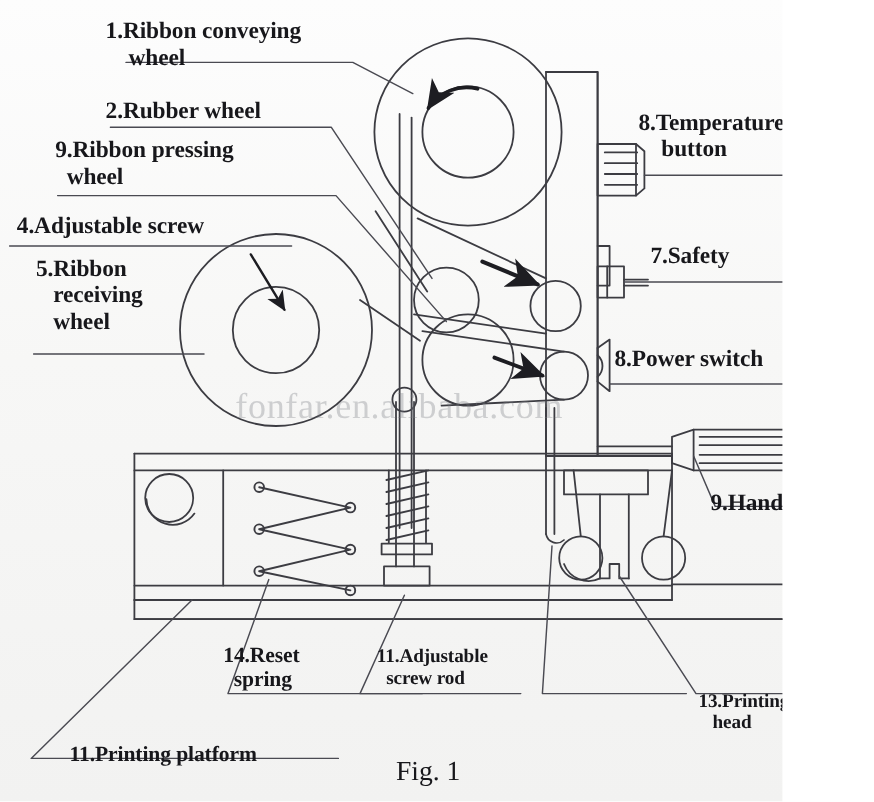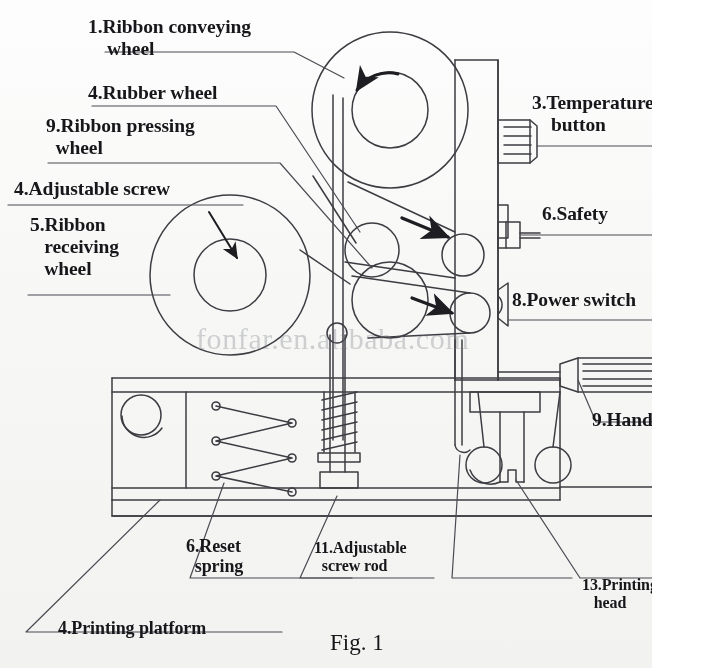--- a/index.html
+++ b/index.html
@@ -234,49 +234,49 @@
 
         <path d="M160,500 L26,632 L282,632"></path>
       </g>
 
     </g>
   </svg>
 
   <div class="lbl sz-lg" style="left:88px;  top:16px;">1.Ribbon conveying
     wheel</div>
 
-  <div class="lbl sz-lg" style="left:88px;  top:82px;">4.Rubber wheel</div>
+  <div class="lbl sz-lg" style="left:88px;  top:82px;">2.Rubber wheel</div>
 
   <div class="lbl sz-lg" style="left:46px;  top:115px;">9.Ribbon pressing
   wheel</div>
 
   <div class="lbl sz-lg" style="left:14px;  top:178px;">4.Adjustable screw</div>
 
   <div class="lbl sz-lg" style="left:30px;  top:214px;">5.Ribbon
    receiving
    wheel</div>
 
-  <div class="lbl sz-lg" style="left:532px; top:92px;">3.Temperature
+  <div class="lbl sz-lg" style="left:532px; top:92px;">8.Temperature
     button</div>
 
-  <div class="lbl sz-lg" style="left:542px; top:203px;">6.Safety</div>
+  <div class="lbl sz-lg" style="left:542px; top:203px;">7.Safety</div>
 
   <div class="lbl sz-lg" style="left:512px; top:289px;">8.Power switch</div>
 
   <div class="lbl sz-lg" style="left:592px; top:409px;">9.Handle</div>
 
-  <div class="lbl sz-md" style="left:186px; top:536px;">6.Reset
+  <div class="lbl sz-md" style="left:186px; top:536px;">14.Reset
   spring</div>
 
   <div class="lbl sz-sm" style="left:314px; top:539px;">11.Adjustable
   screw rod</div>
 
 
   <div class="lbl sz-sm" style="left:582px; top:576px;">13.Printing
    head</div>
 
-  <div class="lbl sz-md" style="left:58px;  top:618px;">4.Printing platform</div>
+  <div class="lbl sz-md" style="left:58px;  top:618px;">11.Printing platform</div>
 
   <div class="fig" style="left:330px; top:630px;">Fig. 1</div>
 
   <div class="wm" style="left:196px; top:322px;">fonfar.en.alibaba.com</div>
 
 </div>
 
 </body></html>

